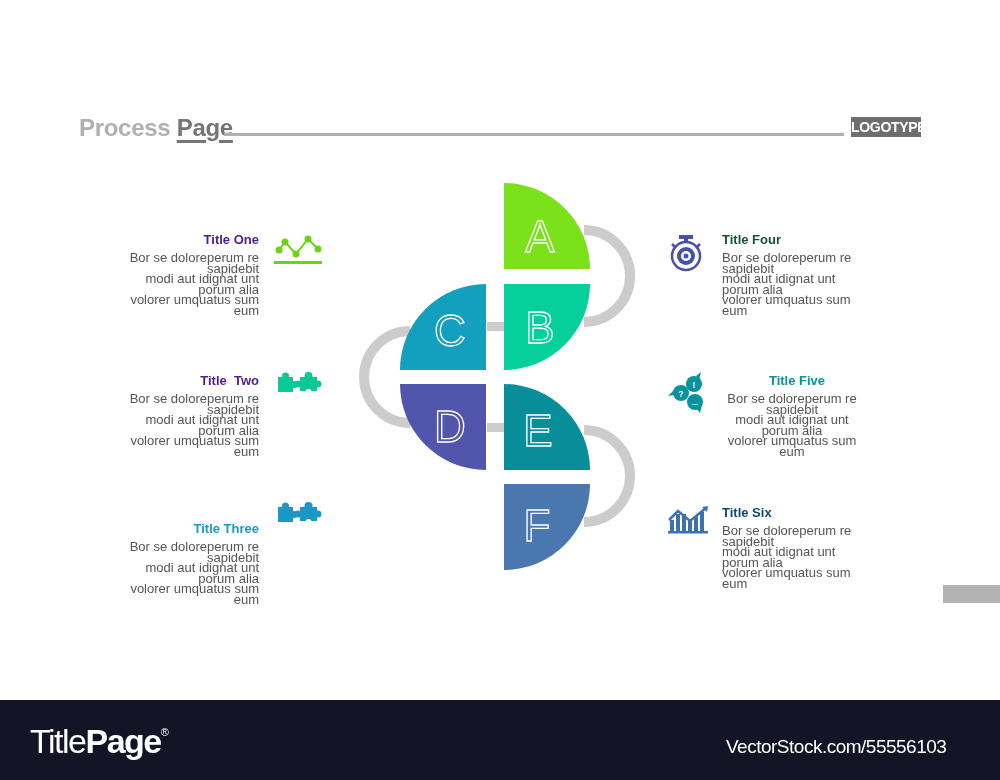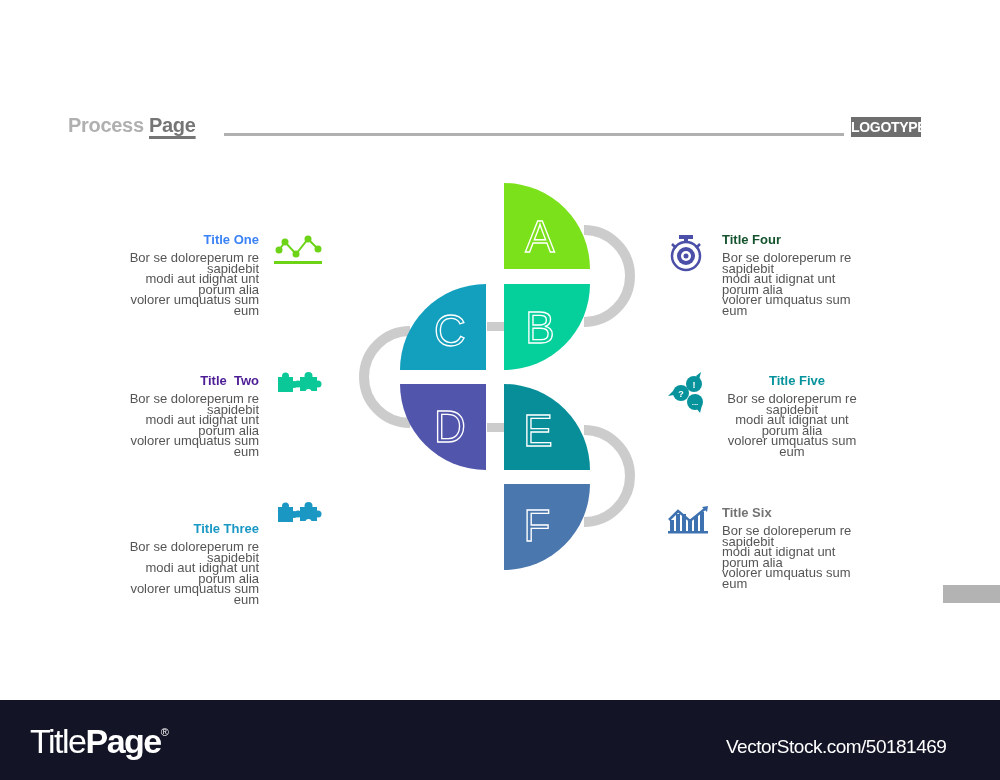--- a/index.html
+++ b/index.html
@@ -1,18 +1,18 @@
 <!DOCTYPE html>
 <html><head>
 <meta charset="utf-8">
 <style>
   html, body { margin:0; padding:0; }
   body { width:1000px; height:780px; position:relative; background:#ffffff; overflow:hidden; font-family:"Liberation Sans", sans-serif; }
   .abs { position:absolute; }
-  .hdr-title { left:68px; top:114px; font-size:20px; font-weight:bold; color:#b0b0b0; letter-spacing:-0.3px; white-space:nowrap; }
+  .hdr-title { left:79px; top:114px; font-size:24px; font-weight:bold; color:#b0b0b0; letter-spacing:-0.3px; white-space:nowrap; }
   .hdr-title .strong { color:#757575; text-decoration:underline; text-decoration-thickness:3px; text-underline-offset:4px; }
   .hdr-line { left:224px; top:133px; width:620px; height:3px; background:#b0b0b0; }
   .logo { left:851px; top:117px; width:70px; height:20px; background:#6e6e6e; color:#fff; font-size:14px; font-weight:bold; text-align:center; line-height:20px; letter-spacing:-0.3px; }
   .block-title { font-size:13px; font-weight:bold; white-space:nowrap; }
   .block-text { font-size:13px; line-height:10.5px; color:#555; width:140px; }
   .left .block-title, .left .block-text { text-align:right; }
   .page-num { left:960px; top:585px; width:22px; height:18px; background:#6e6e6e; color:#fff; font-size:10px; font-weight:bold; line-height:18px; text-align:center; }
   .page-bar { left:943px; top:585px; width:57px; height:18px; background:#b3b3b3; }
   .footer { left:0; top:700px; width:1000px; height:80px; background:#131526; }
   .vs-logo { left:30px; top:722px; font-size:34px; color:#fff; letter-spacing:-1.5px; white-space:nowrap; }
@@ -125,21 +125,21 @@
     <rect x="688" y="519" width="4" height="12"></rect>
     <rect x="694" y="516" width="4" height="15"></rect>
     <rect x="700" y="512" width="4" height="19"></rect>
     <rect x="668" y="531" width="40" height="2.5"></rect>
     <polyline points="669,520 678,511 690,521 706,508" fill="none" stroke="#3e71b0" stroke-width="2.5"></polyline>
     <polygon points="702,507 708,506 707,512"></polygon>
   </g>
 </svg>
 
 <div class="abs left" style="left:119px;top:232px;width:140px;">
-  <div class="block-title" style="color:#3b82f6;">Title One</div>
+  <div class="block-title" style="color:#4c1d95;">Title One</div>
   <div class="block-text" style="margin-top:6px;">
     <div>Bor se doloreperum re sapidebit</div>
     <div>modi aut idignat unt porum alia</div>
     <div>volorer umquatus sum eum</div>
   </div>
 </div>
 <div class="abs left" style="left:119px;top:373px;width:140px;">
   <div class="block-title" style="color:#4c1d95;white-space:pre;">Title  Two</div>
   <div class="block-text" style="margin-top:6px;">
     <div>Bor se doloreperum re sapidebit</div>
@@ -166,28 +166,28 @@
 </div>
 <div class="abs right" style="left:722px;top:373px;width:150px;text-align:center;">
   <div class="block-title" style="color:#07939c;">Title Five</div>
   <div class="block-text" style="margin-top:6px;">
     <div>Bor se doloreperum re sapidebit</div>
     <div>modi aut idignat unt porum alia</div>
     <div>volorer umquatus sum eum</div>
   </div>
 </div>
 <div class="abs right" style="left:722px;top:505px;width:150px;">
-  <div class="block-title" style="color:#737373;">Title Six</div>
+  <div class="block-title" style="color:#0c4a6e;">Title Six</div>
   <div class="block-text" style="margin-top:6px;">
     <div>Bor se doloreperum re sapidebit</div>
     <div>modi aut idignat unt porum alia</div>
     <div>volorer umquatus sum eum</div>
   </div>
 </div>
 
 <div class="abs page-num">50</div>
 <div class="abs page-bar"></div>
 
 <div class="abs footer"></div>
 <div class="abs vs-logo">
   <span class="thin">Title</span><span class="bold">Page</span><sup>®</sup>
 </div>
-<div class="abs vs-url">VectorStock.com/50181469</div>
+<div class="abs vs-url">VectorStock.com/55556103</div>
 
 </body></html>

